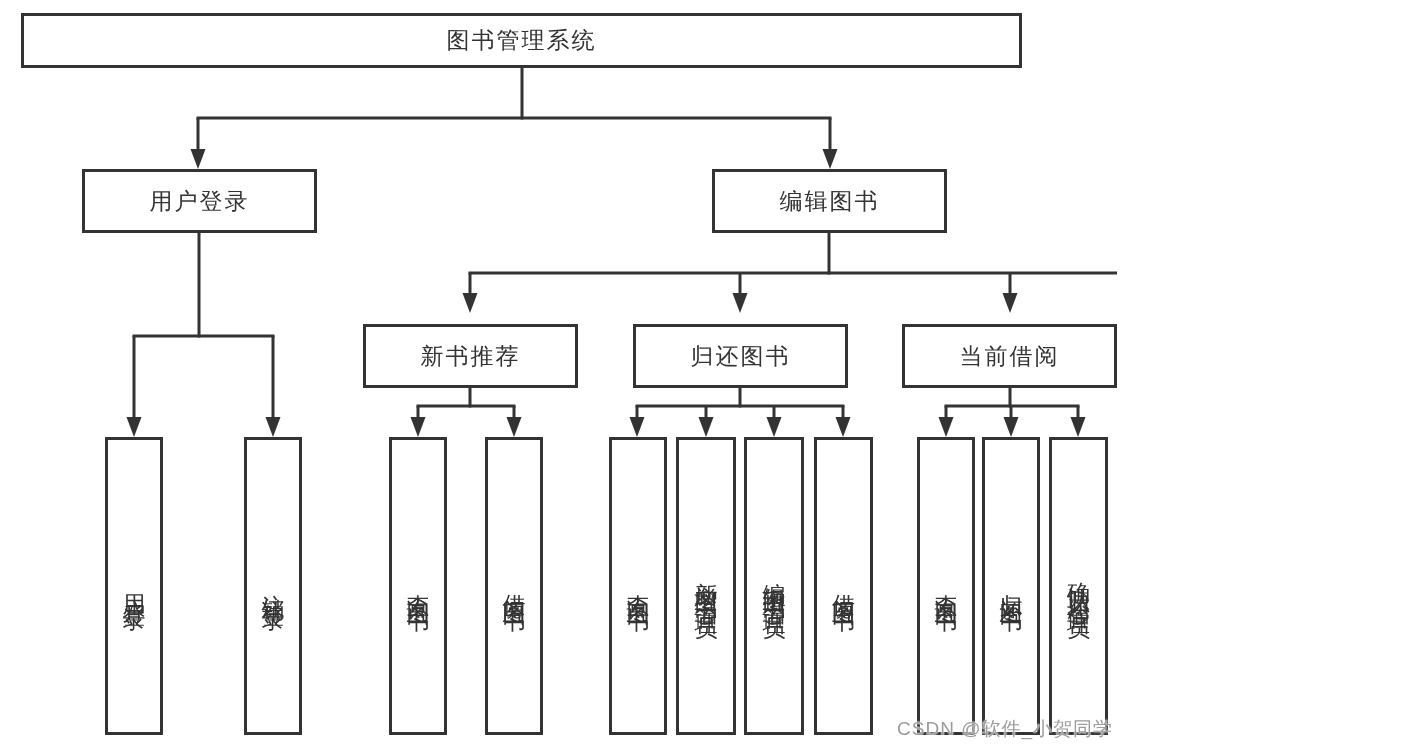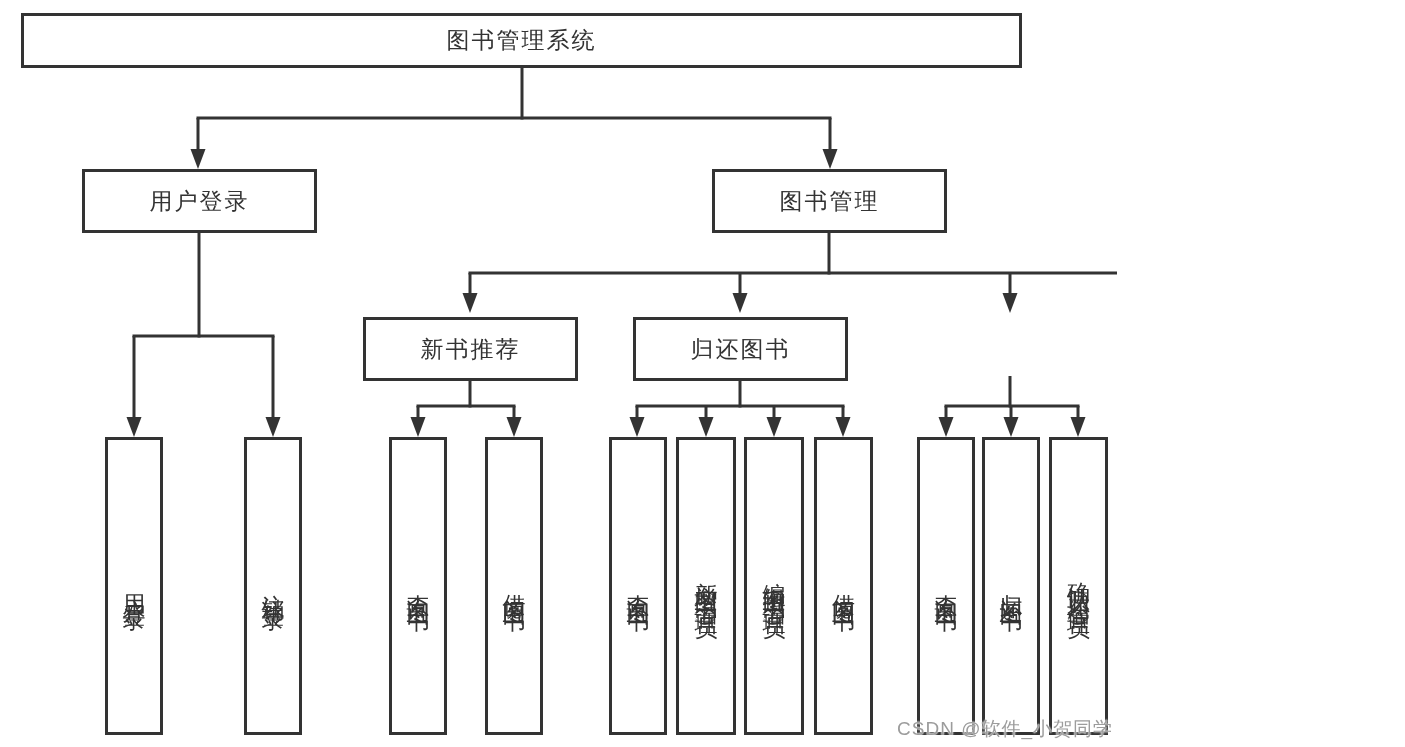--- a/index.html
+++ b/index.html
@@ -44,21 +44,21 @@
     top: 13px;
     width: 1001px;
     height: 55px;
   }
   .lvl2 {
     top: 169px;
     width: 235px;
     height: 64px;
   }
   .lvl3 {
-    top: 317px;
+    top: 324px;
     width: 215px;
     height: 64px;
   }
   .leaf {
     top: 437px;
     width: 58px;
     height: 298px;
   }
   .vtext {
     writing-mode: vertical-rl;
@@ -142,29 +142,32 @@
     </svg>
 
   <div class="box hbox root">
     <span>图书管理系统</span>
   </div>
 
   <div class="box hbox lvl2" style="left:82px">
     <span>用户登录</span>
   </div>
   <div class="box hbox lvl2" style="left:712px">
-    <span>图书管理</span>
+    <span>编辑图书</span>
   </div>
 
   <div class="box hbox lvl3" style="left:363px">
     <span>新书推荐</span>
   </div>
   <div class="box hbox lvl3" style="left:633px">
     <span>归还图书</span>
   </div>
+  <div class="box hbox lvl3" style="left:902px">
+    <span>当前借阅</span>
+  </div>
 
   <div class="box leaf" style="left:105px">
     <span class="vtext">用户登录</span>
   </div>
   <div class="box leaf" style="left:244px">
     <span class="vtext">注销登录</span>
   </div>
 
   <div class="box leaf" style="left:389px">
     <span class="vtext">查询图书</span>

